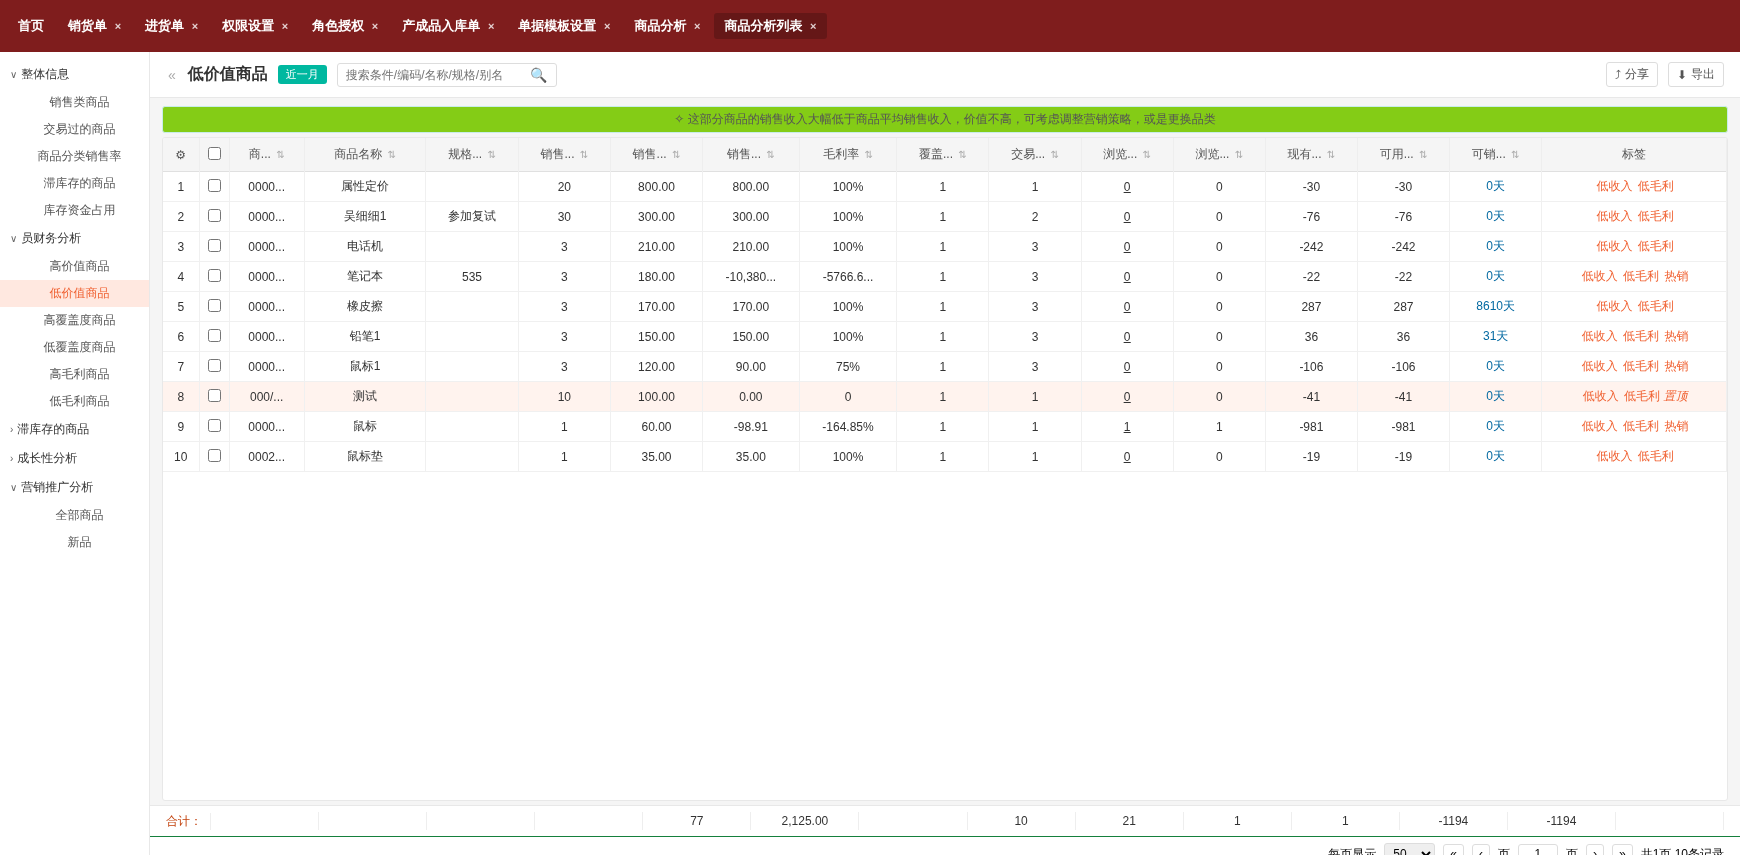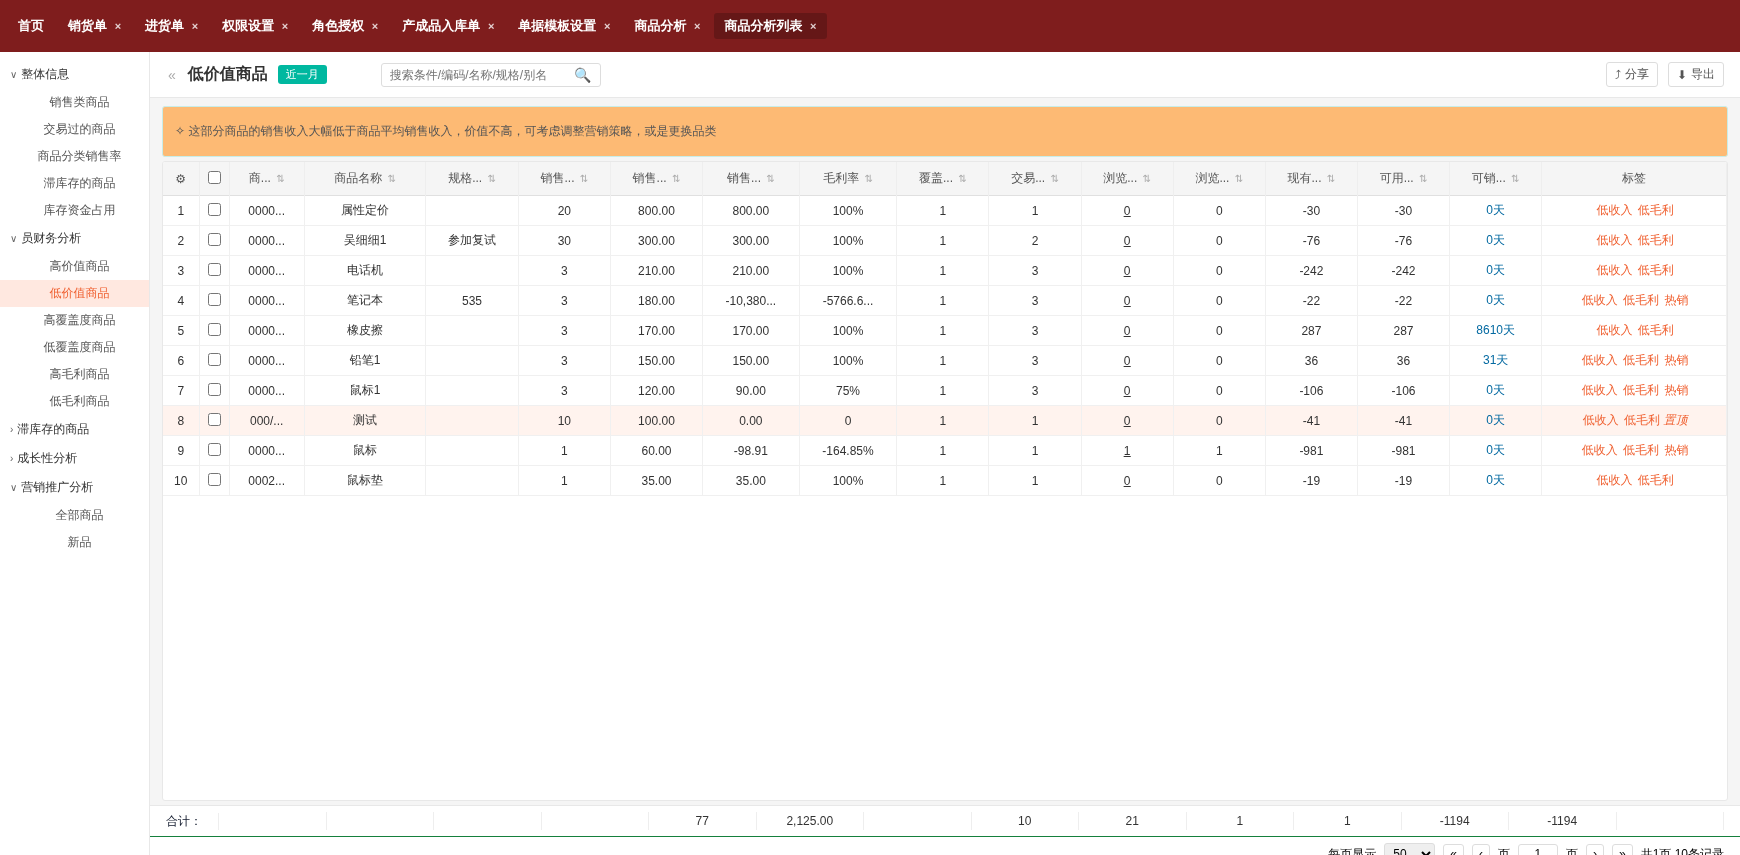--- a/index.html
+++ b/index.html
@@ -94,21 +94,20 @@
     .search-box {
       border: 1px solid #ddd;
       border-radius: 3px;
       padding: 3px 8px;
       font-size: 12px;
       width: 220px;
       color: #999;
       display: flex;
       align-items: center;
       gap: 6px;
-      margin-left: 44px;
     }
     .search-icon { color: #f06030; font-size: 14px; }
     .header-actions {
       margin-left: auto;
       display: flex;
       gap: 10px;
     }
     .action-btn {
       display: flex;
       align-items: center;
@@ -117,27 +116,28 @@
       cursor: pointer;
       font-size: 12px;
       padding: 3px 8px;
       border: 1px solid #ddd;
       border-radius: 3px;
       background: #fff;
     }
 
     
     .info-banner {
-      background: #fdba74;
+      background: #84cc16;
       border: 1px solid #c8ede8;
       margin: 8px 12px 4px;
-      padding: 16px 12px;
+      padding: 4px 12px;
       border-radius: 3px;
       color: #555;
       font-size: 12px;
+      text-align: center;
     }
     .info-banner::before { content: '✧ '; }
 
     
     .table-wrap {
       flex: 1;
       overflow: auto;
       margin: 0 12px 4px;
       background: #fff;
       border: 1px solid #e8e8e8;
@@ -180,21 +180,21 @@
     
     .footer-bar {
       background: #fff;
       border-top: 1px solid #e8e8e8;
       padding: 6px 16px;
       display: flex;
       align-items: center;
       gap: 0;
       font-size: 12px;
     }
-    .total-label { color: #0f172a; font-weight: 500; padding-right: 16px; border-right: 1px solid #eee; }
+    .total-label { color: #c2410c; font-weight: 500; padding-right: 8px; border-right: 1px solid #eee; }
     .footer-cells {
       flex: 1;
       display: flex;
       gap: 0;
     }
     .footer-cell {
       flex: 1;
       text-align: center;
       color: #333;
       border-right: 1px solid #eee;

